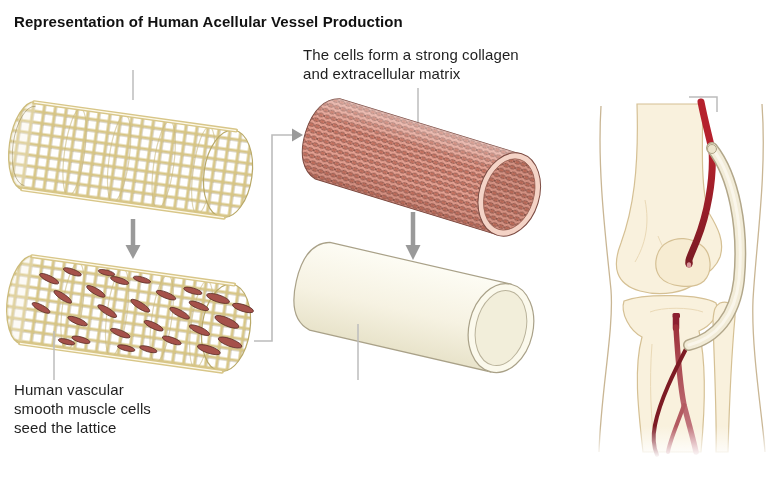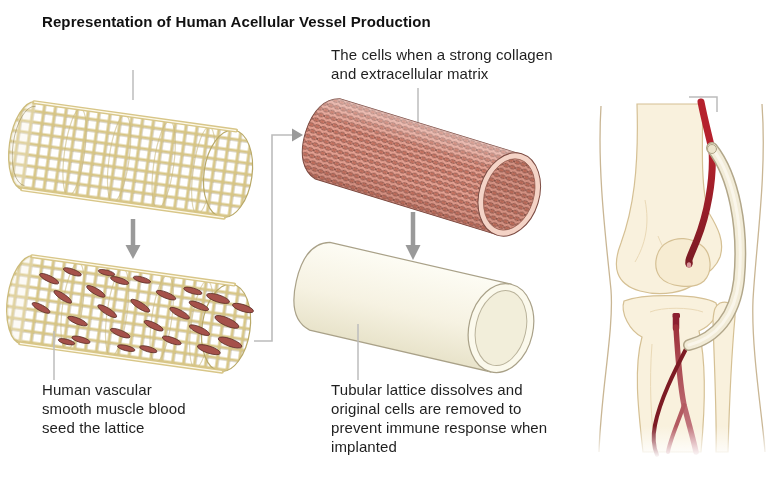--- a/index.html
+++ b/index.html
@@ -2,21 +2,21 @@
 <html><head>
 <meta charset="utf-8">
 <style>
   html,body{margin:0;padding:0;background:#fff;}
   #stage{
     position:relative;width:780px;height:479px;background:#ffffff;
     font-family:"Liberation Sans", sans-serif;overflow:hidden;
   }
   .lbl{
     position:absolute;font-size:15px;line-height:19px;color:#1f1f1f;
-    white-space:pre-line;letter-spacing:0.1px;margin-left:28px;
+    white-space:pre-line;letter-spacing:0.1px;
   }
   .title{font-weight:bold;color:#111;}
   svg{position:absolute;left:0;top:0;}
 </style>
 </head>
 <body>
 
 <div id="stage">
 
   <svg width="780" height="479" viewBox="0 0 780 479">
@@ -219,25 +219,21 @@
 
       <rect x="583" y="426" width="197" height="40" fill="url(#fadeWhite)"></rect>
     </g>
 
     <polyline points="689,97 717,97 717,112" fill="none" stroke="#bcbcbc" stroke-width="1.5"></polyline>
   </svg>
 
   <div class="lbl title" style="left:14px;top:12px;">Representation of Human Acellular Vessel Production</div>
 
 
-  <div class="lbl" style="left:303px;top:45px;">The cells when a strong collagen
+  <div class="lbl" style="left:303px;top:45px;">The cells form a strong collagen
 and extracellular matrix</div>
 
 
   <div class="lbl" style="left:14px;top:380px;">Human vascular
-smooth muscle blood
+smooth muscle cells
 seed the lattice</div>
 
-  <div class="lbl" style="left:303px;top:380px;">Tubular lattice dissolves and
-original cells are removed to
-prevent immune response when
-implanted</div>
 </div>
 
 </body></html>

